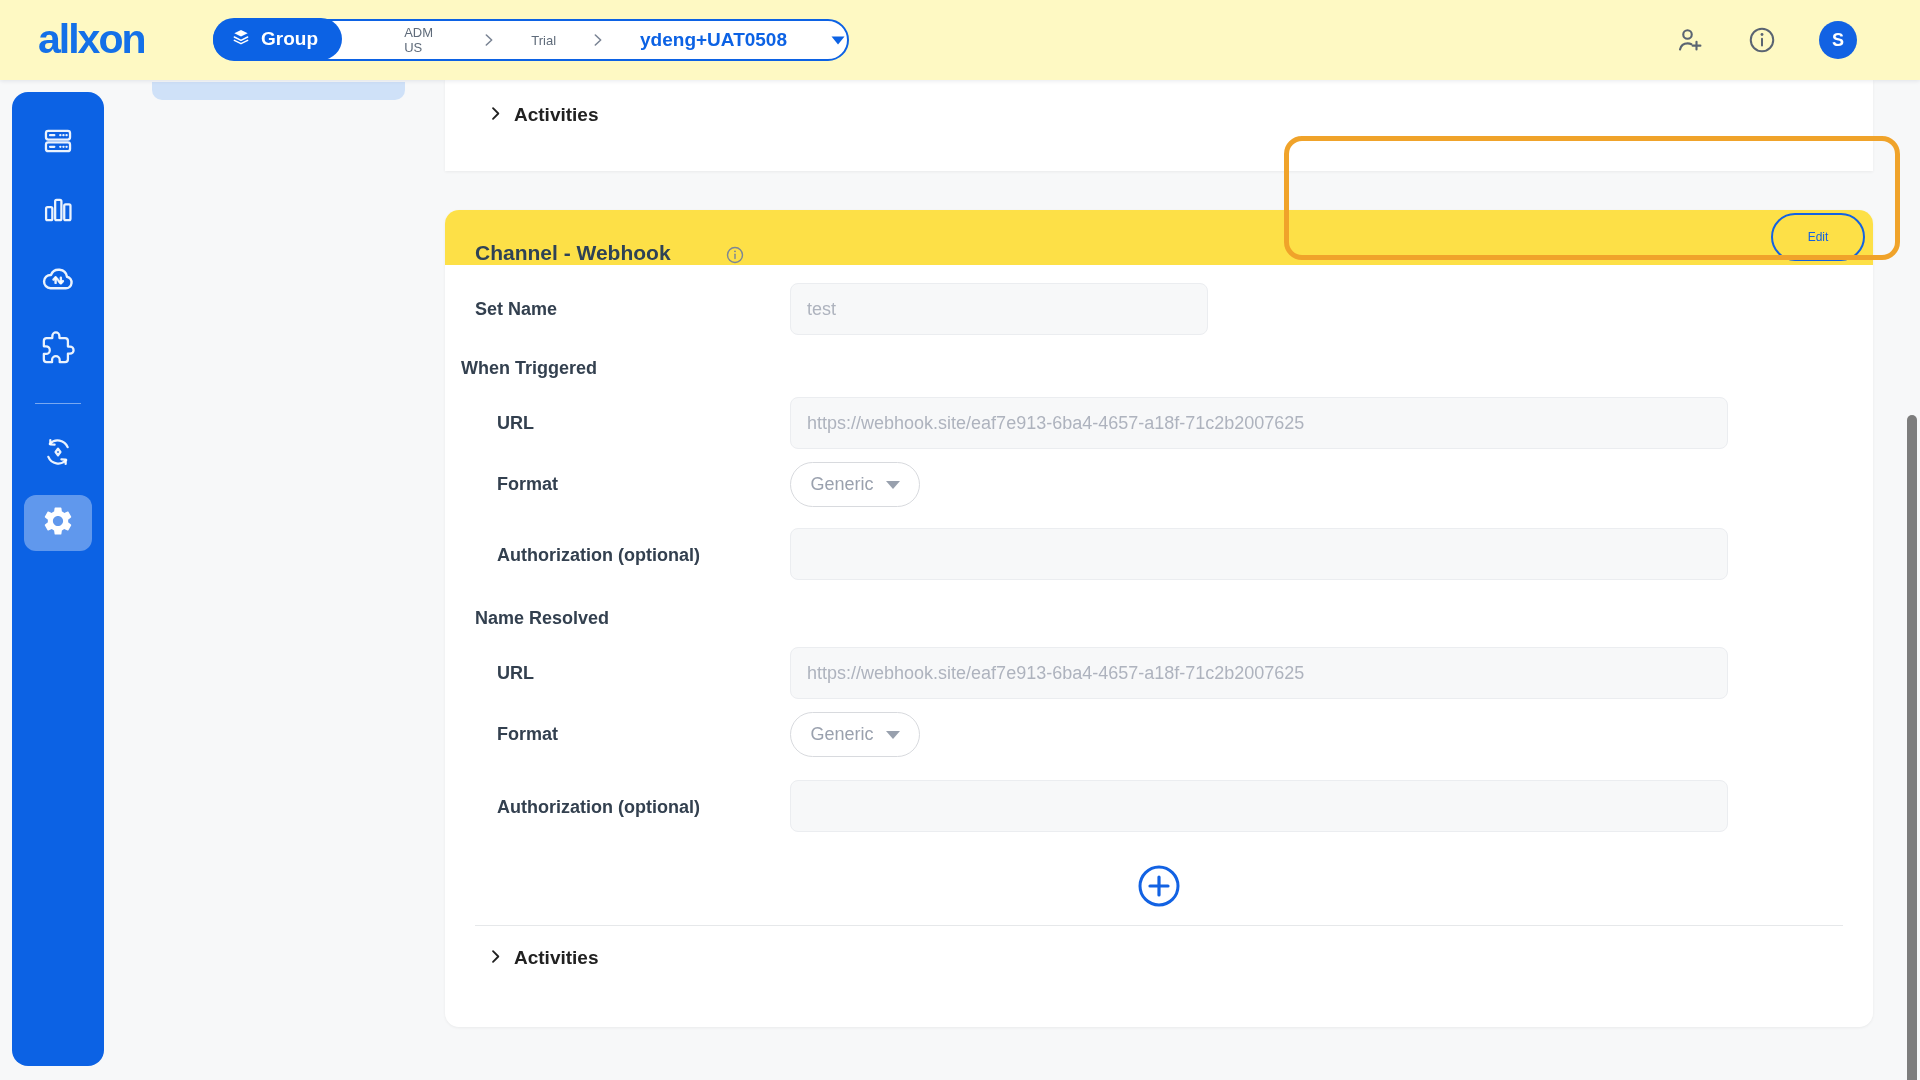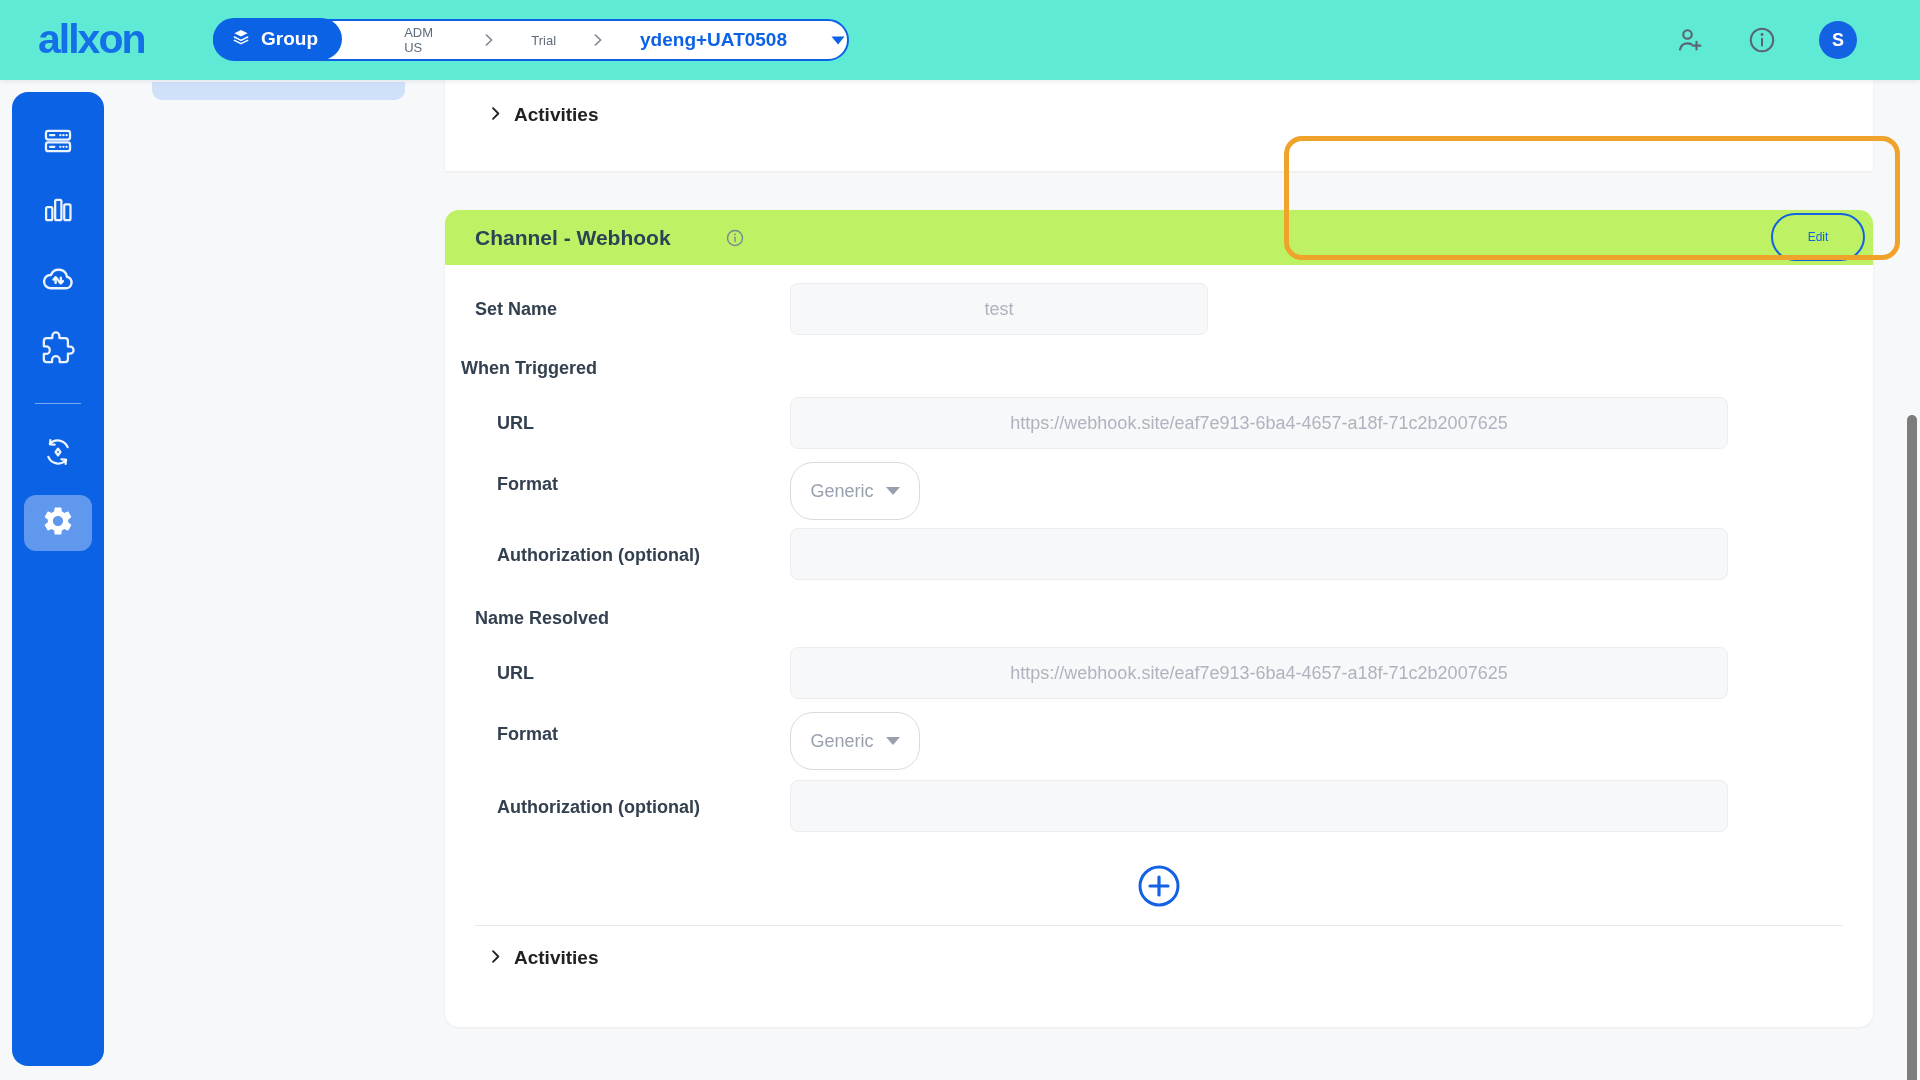--- a/index.html
+++ b/index.html
@@ -1,20 +1,20 @@
 <!DOCTYPE html>
 <html><head>
 <meta charset="utf-8">
 <style>
   * { margin:0; padding:0; box-sizing:border-box; }
   body { font-family:"Liberation Sans", sans-serif; background:#e9eaec; }
   #app { position:relative; width:1920px; height:1080px; background:#f7f8f9; overflow:hidden; }
 
   
-  .header { position:absolute; top:0; left:0; width:1920px; height:80px; background:#5eead4;
+  .header { position:absolute; top:0; left:0; width:1920px; height:80px; background:#fef9c3;
             box-shadow:0 1px 4px rgba(20,40,80,.10); z-index:10; }
   .logo { position:absolute; left:38px; top:16px; font-size:41px; font-weight:bold;
           color:#1470e8; letter-spacing:-2px; }
   .breadcrumb { position:absolute; left:213px; top:19px; width:636px; height:42px;
                 border:2px solid #0c62e4; border-radius:22px; background:#fff;
                 display:flex; align-items:center;gap:20px; }
   .group-pill { height:42px; margin:-2px 0 0 -2px; padding:0 24px 0 18px; background:#0c62e4;
                 border-radius:22px; display:flex; align-items:center; gap:10px;
                 color:#fff; font-size:19px; font-weight:bold; }
   .crumb { color:#5f6b7a; font-size:13px; }
@@ -45,35 +45,35 @@
 
   
   .block1 { position:absolute; left:445px; top:80px; width:1428px; height:91px;
             background:#fff; box-shadow:0 1px 3px rgba(0,0,0,.06); }
   .activities-row { display:flex; align-items:center; gap:10px; padding:24px 0 0 42px;
                     cursor:pointer; }
   .activities-label { font-size:19px; font-weight:bold; color:#212121; }
 
   .block2 { position:absolute; left:445px; top:210px; width:1428px; height:817px;
             background:#fff; border-radius:14px; box-shadow:0 1px 3px rgba(0,0,0,.06); }
-  .band { position:relative; height:55px; background:#bef264; border-radius:14px 14px 0 0;
-          display:flex; align-items:center; padding-left:30px;gap:40px; }
+  .band { position:relative; height:55px; background:#fde047; border-radius:14px 14px 0 0;
+          display:flex; align-items:flex-end; padding-left:30px;gap:40px; }
   .band-title { font-size:21px; font-weight:bold; color:#2e4256; }
   .band-info { margin-left:14px; display:flex; align-items:center; cursor:pointer; }
   .edit-btn { position:absolute; right:8px; top:3px; width:94px; height:48px;
               border:2px solid #1262e3; border-radius:24px; background:transparent;
               color:#1262e3; font-size:12px; cursor:pointer; font-family:"Liberation Sans",sans-serif; }
 
   .fw { position:absolute; } 
   .flabel { font-size:18px; font-weight:bold; color:#33404f; }
   .row { display:flex; align-items:center; }
   .ghost-input { width:100%; height:52px; background:#f7f8f9; border:1px solid #ebedf0;
                  border-radius:8px; color:#aeb3be; font-size:18px; padding:0 16px;
-                 font-family:"Liberation Sans",sans-serif;text-align:center; }
-  .select-pill { width:130px; height:58px; border:1.5px solid #d8dade; border-radius:23px;
+                 font-family:"Liberation Sans",sans-serif; }
+  .select-pill { width:130px; height:45px; border:1.5px solid #d8dade; border-radius:23px;
                  background:#fff; display:flex; align-items:center; justify-content:center;
                  gap:12px; cursor:pointer; }
   .select-pill span { color:#9aa1ae; font-size:18px; }
   .caret-down { width:0; height:0; border-left:7px solid transparent; border-right:7px solid transparent;
                 border-top:8px solid #98a0ad; }
   .plus-wrap { position:absolute; left:692px; top:654px; width:44px; height:44px; cursor:pointer; }
   .hr { position:absolute; left:30px; top:715px; width:1368px; height:1px; background:#e6e8ea; }
 
   
   .annotation { position:absolute; left:1284px; top:136px; width:616px; height:124px;

